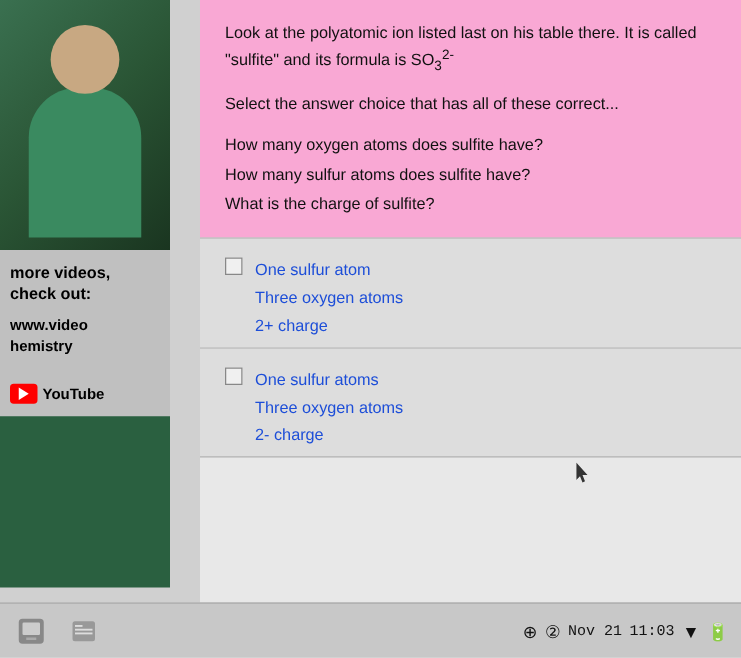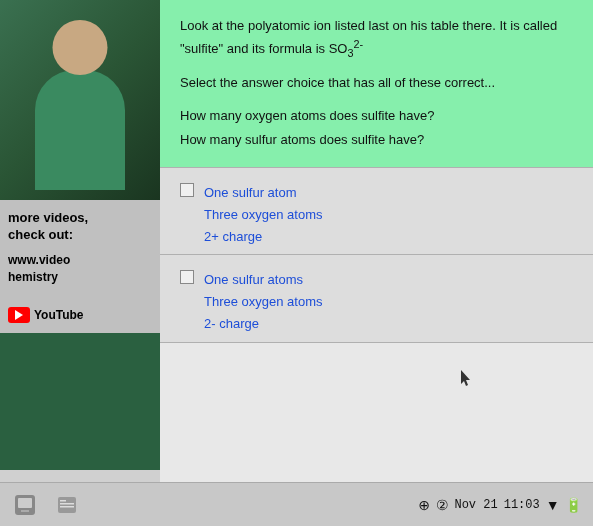--- a/index.html
+++ b/index.html
@@ -18,21 +18,21 @@
       height: 526px;
       position: relative;
       background: #d0d0d0;
     }
 
     
     .video-panel {
       position: absolute;
       left: 0;
       top: 0;
-      width: 160px;
+      width: 136px;
       height: 470px;
       background: #2a6040;
       overflow: hidden;
     }
 
     .video-thumbnail {
       width: 100%;
       height: 200px;
       background: linear-gradient(135deg, #3a7050 0%, #2a5535 50%, #1a3520 100%);
       position: relative;
@@ -118,21 +118,21 @@
       left: 160px;
       top: 0;
       right: 0;
       bottom: 44px;
       background: #e8e8e8;
       overflow-y: auto;
     }
 
     .question-section {
       padding: 16px 20px;
-      background: #86efac;
+      background: #f9a8d4;
     }
 
     .question-text {
       font-size: 13px;
       line-height: 1.5;
       color: #111;
       margin-bottom: 12px;
     }
 
     .sub-questions {
@@ -303,20 +303,21 @@
   <div class="main-content">
 
     <div class="question-section">
       <p class="question-text">
         Look at the polyatomic ion listed last on his table there. It is called "sulfite" and its formula is SO<sub>3</sub><sup>2-</sup>
       </p>
       <p class="question-text">Select the answer choice that has all of these correct...</p>
       <div class="sub-questions">
         <div>How many oxygen atoms does sulfite have?</div>
         <div>How many sulfur atoms does sulfite have?</div>
+        <div>What is the charge of sulfite?</div>
       </div>
     </div>
 
     <div class="divider"></div>
 
     <div style="padding: 14px 20px 6px 20px; background: #ddd;">
       <div style="display: flex; align-items: flex-start;">
         <div class="checkbox"></div>
         <div>
           <div class="answer-group-item">One sulfur atom</div>

